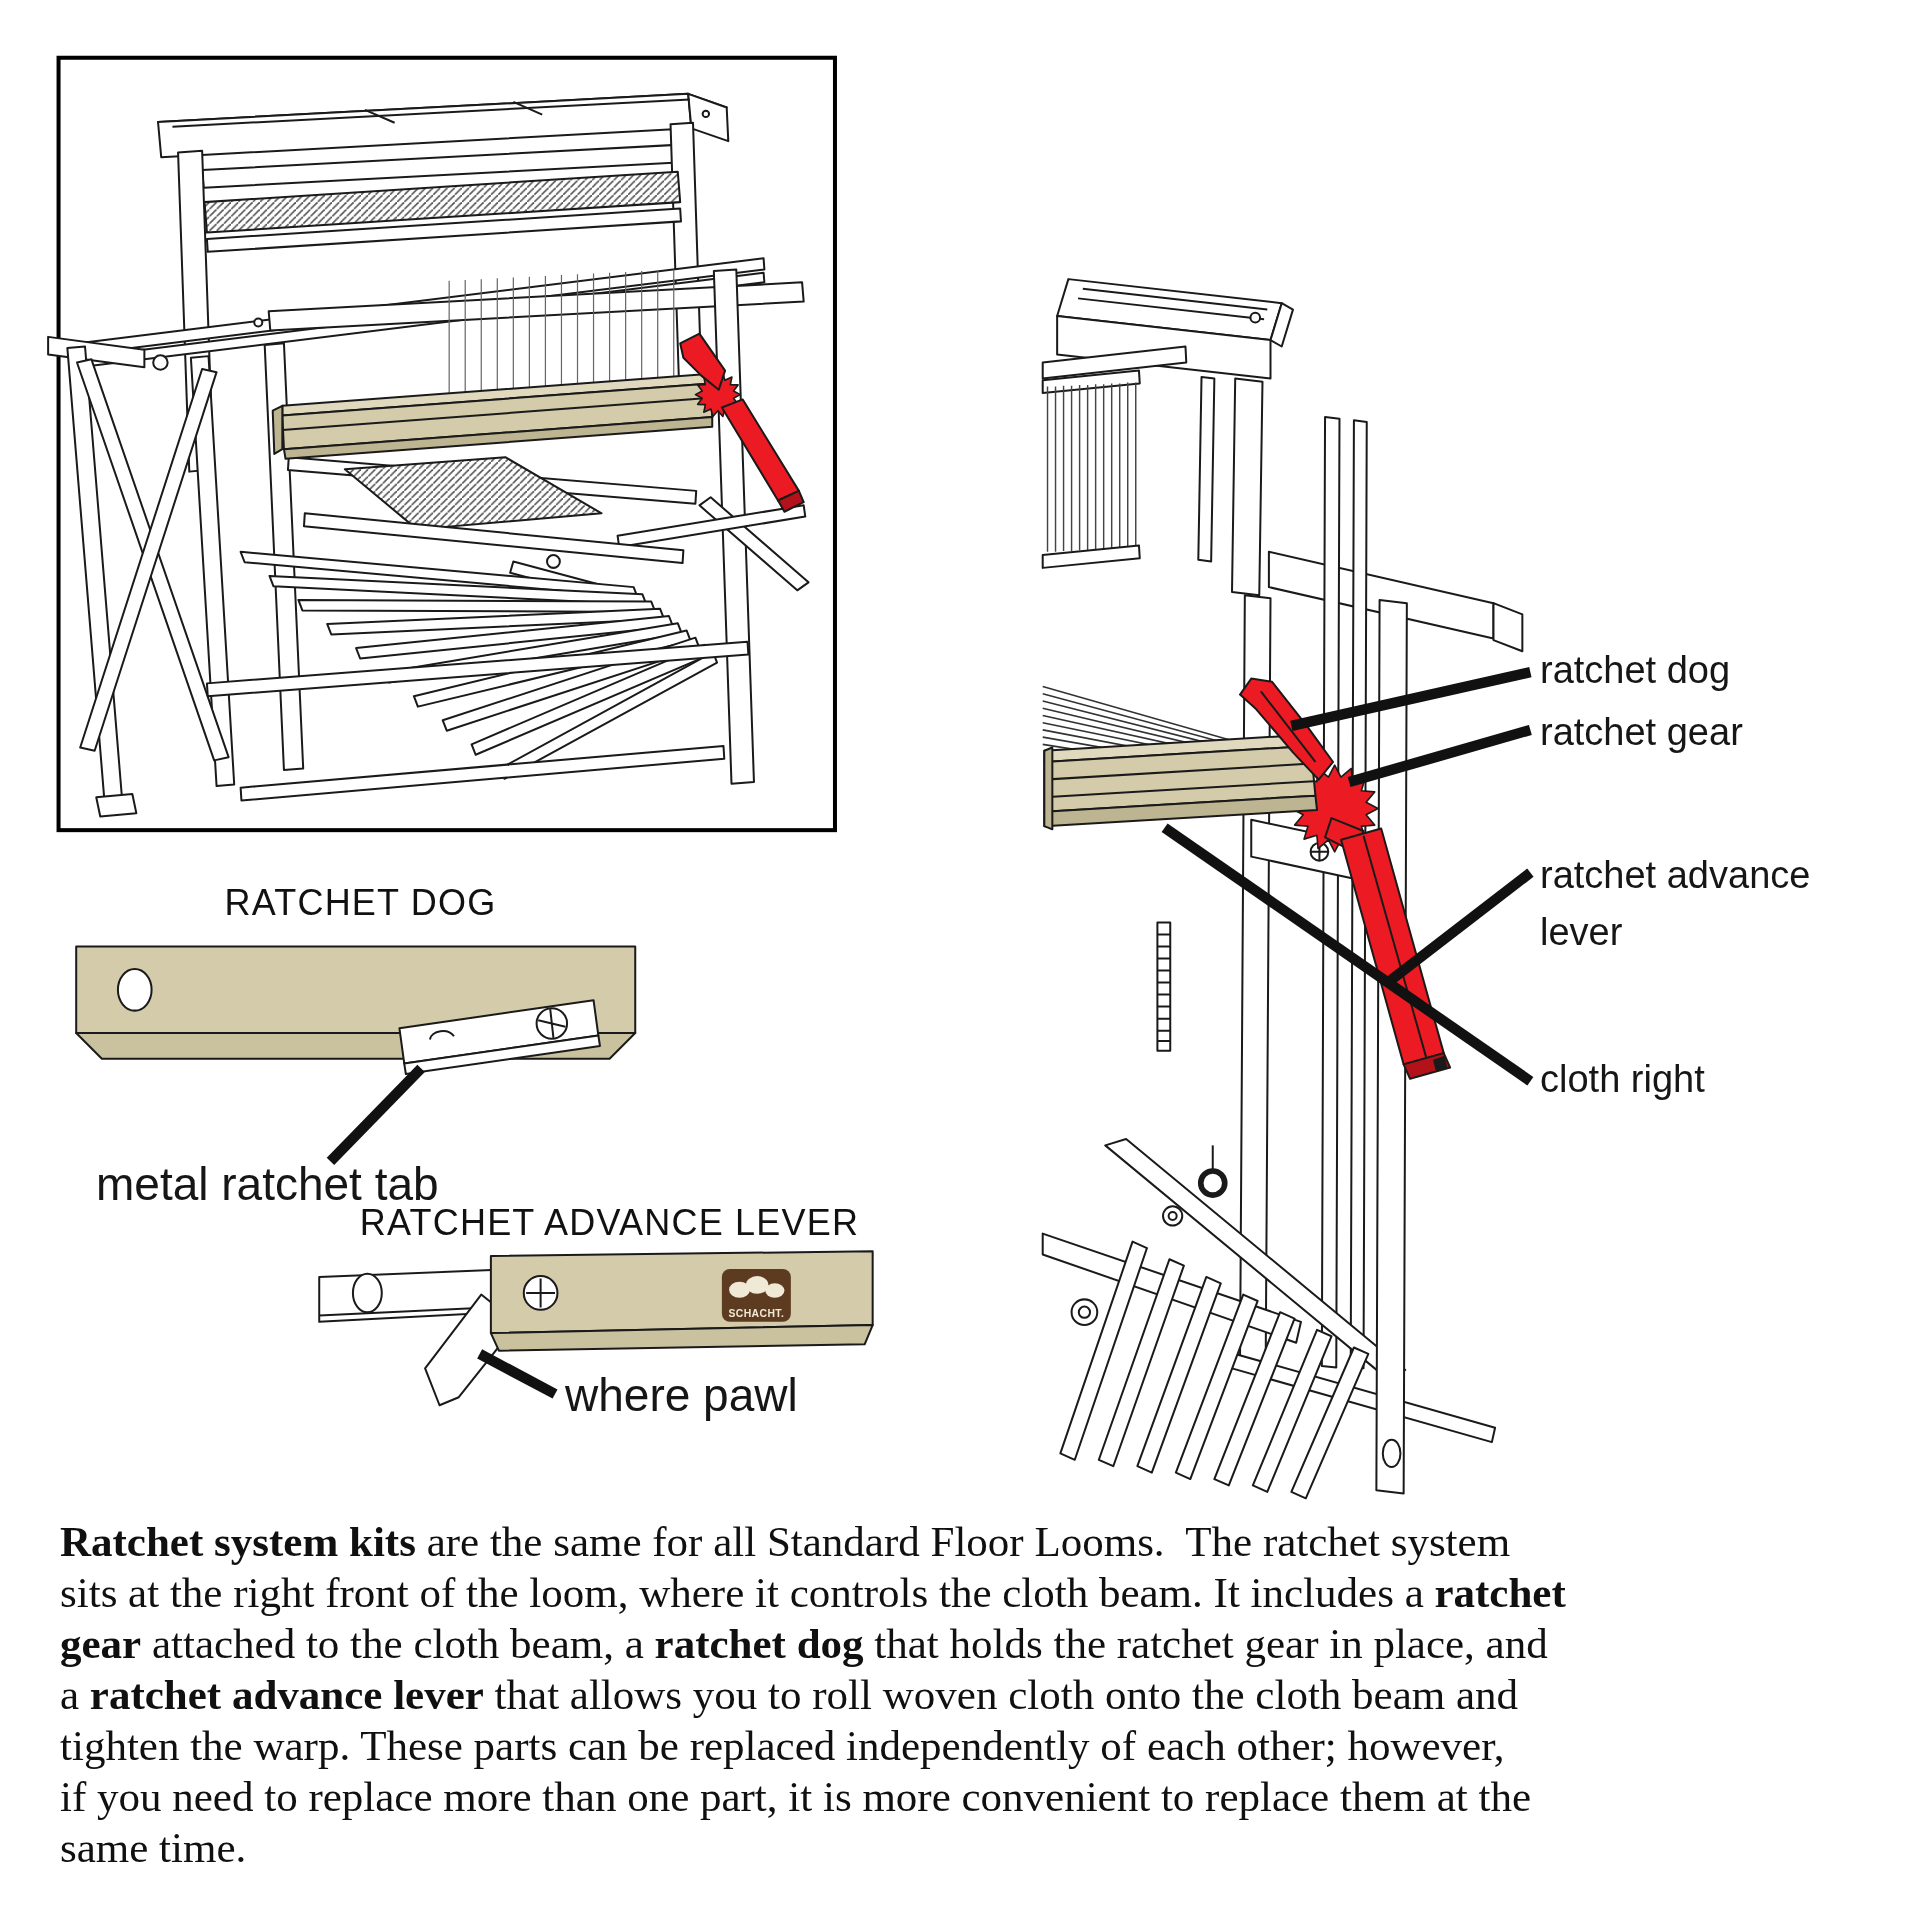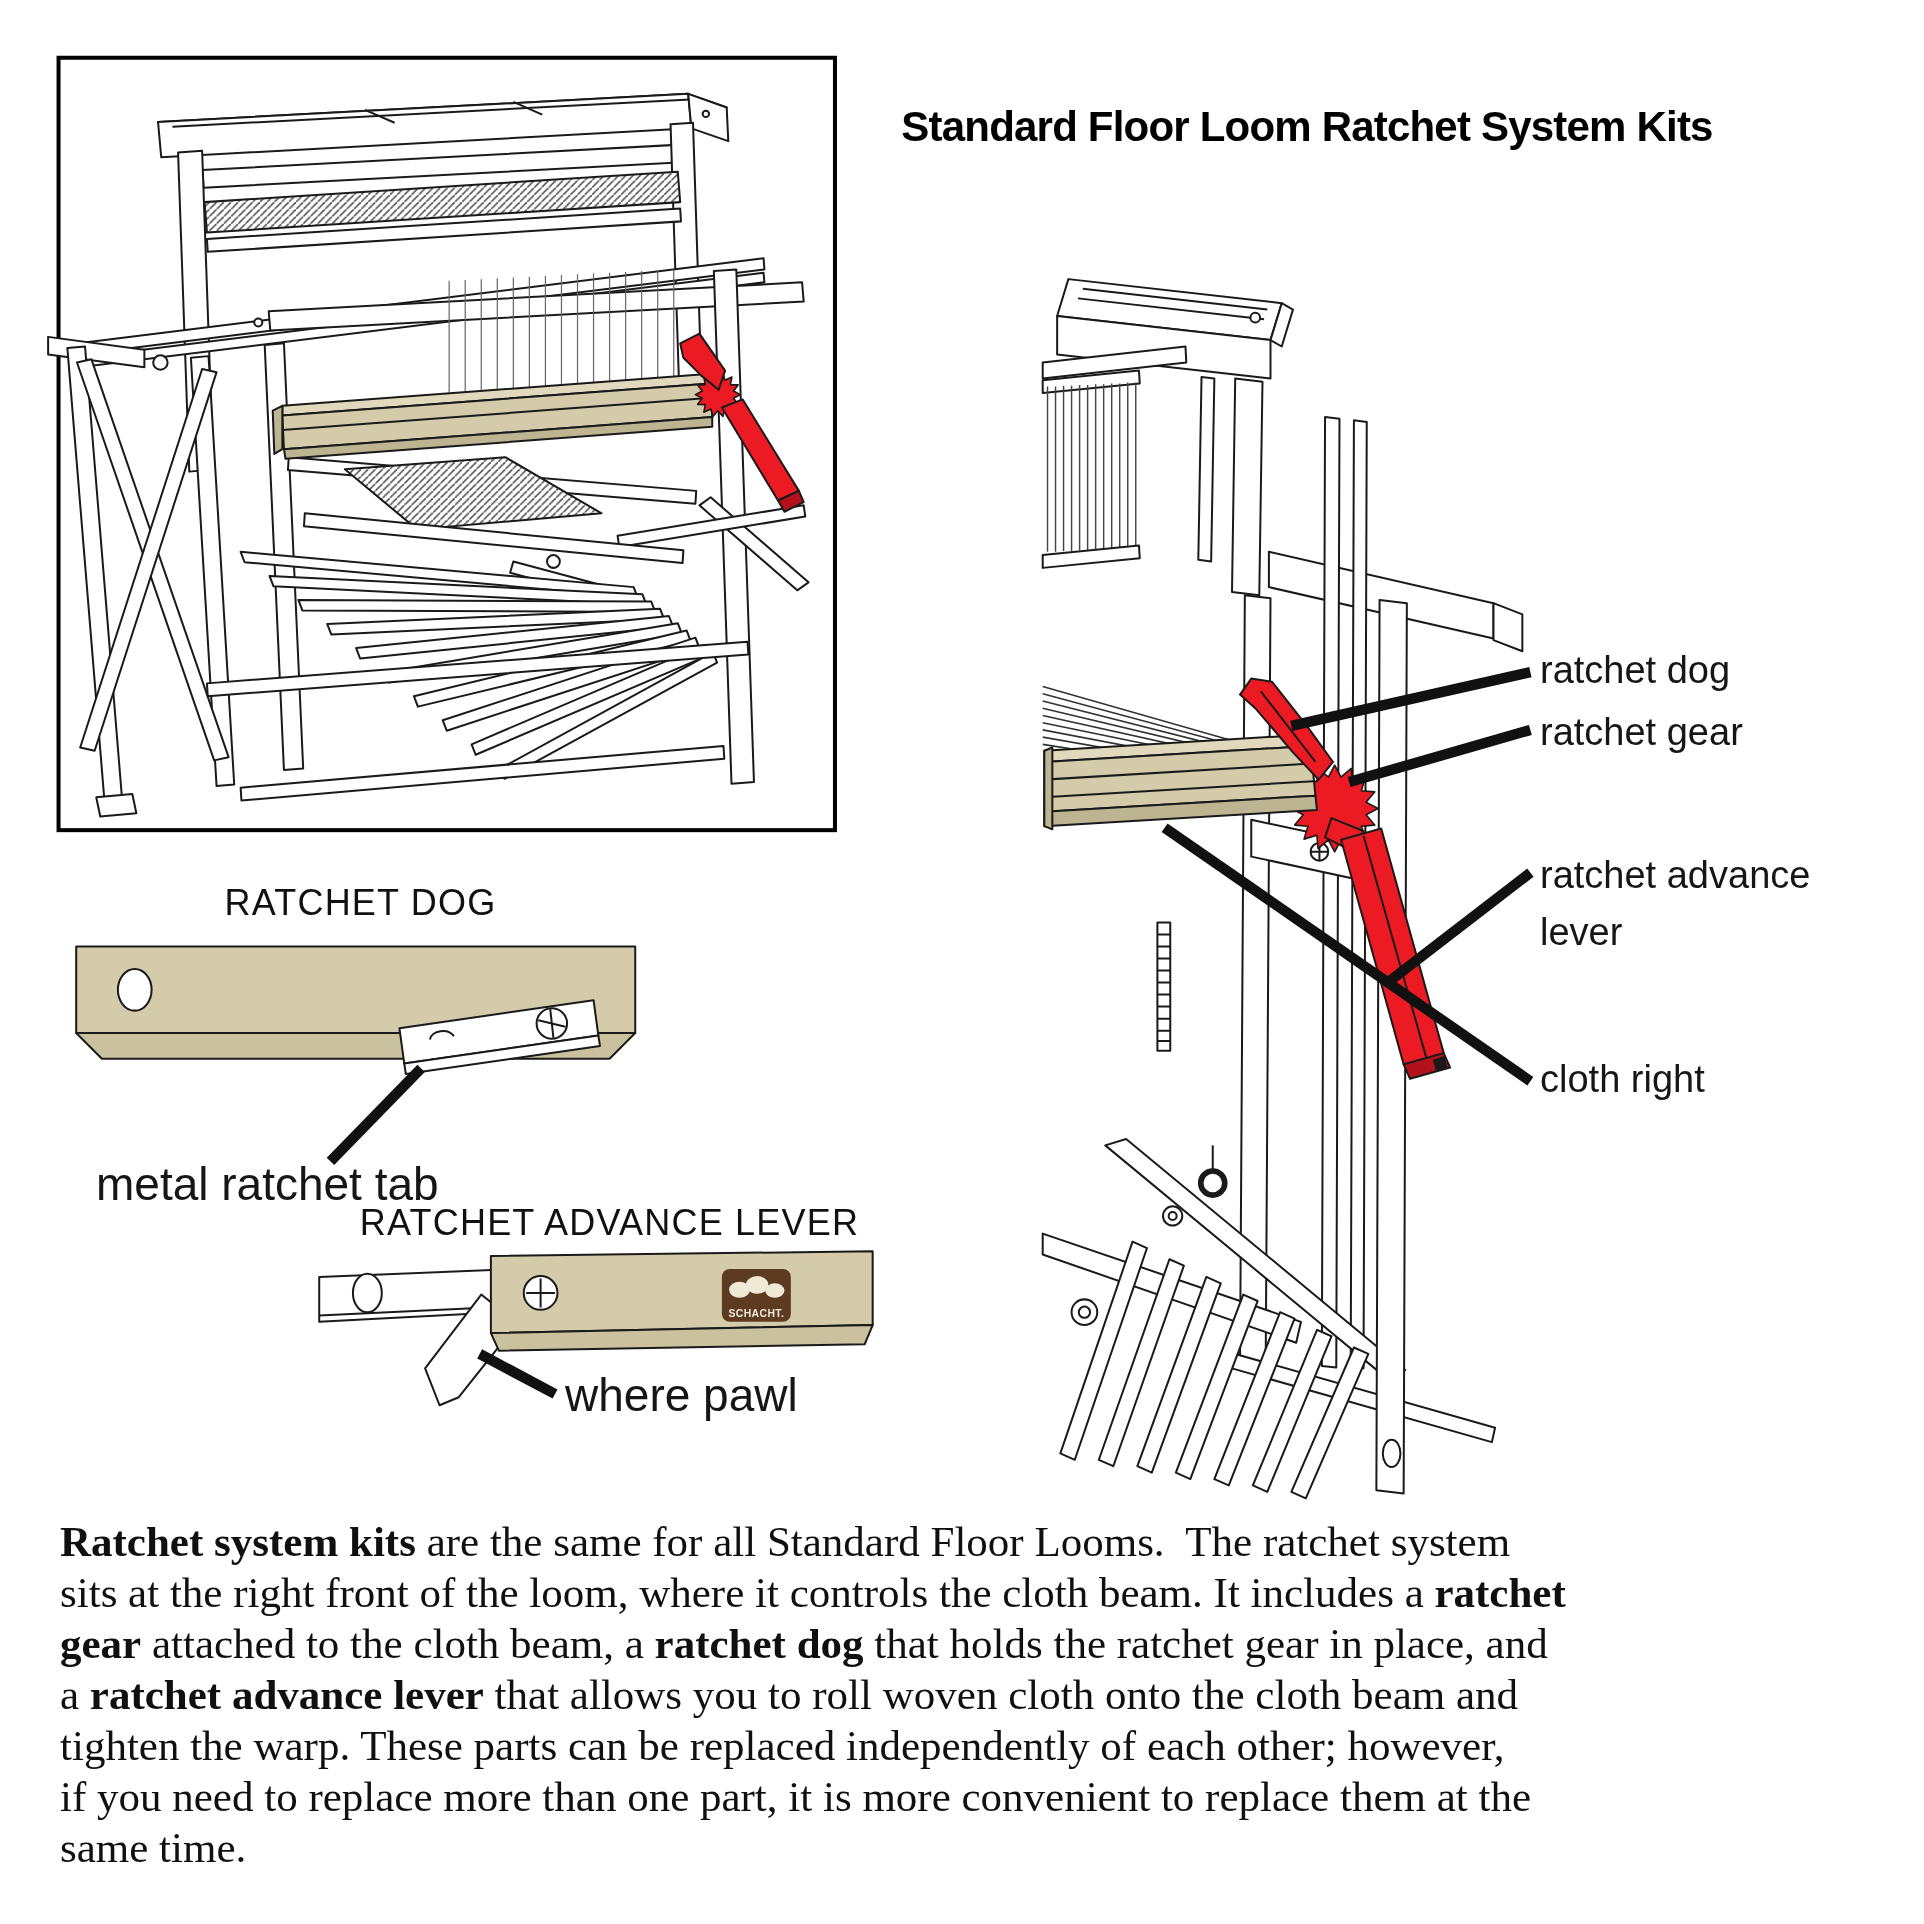--- a/index.html
+++ b/index.html
@@ -245,21 +245,20 @@
   <g stroke="#111" stroke-width="13" stroke-linecap="butt">
     <line x1="1610" y1="905" x2="1908" y2="838"></line>
     <line x1="1682" y1="975" x2="1908" y2="910"></line>
     <line x1="1730" y1="1225" x2="1908" y2="1088"></line>
     <line x1="1452" y1="1032" x2="1908" y2="1348"></line>
     <line x1="525" y1="1332" x2="412" y2="1448"></line>
     <line x1="598" y1="1688" x2="692" y2="1738"></line>
   </g>
 </svg>
 
-  <div class="txt" id="main-title">Standard Floor Loom Ratchet System Kits</div>
 
   <div class="txt callout" id="callout-dog">ratchet dog</div>
   <div class="txt callout" id="callout-gear">ratchet gear</div>
   <div class="txt callout" id="callout-advance">ratchet advance lever</div>
   <div class="txt callout" id="callout-cloth">cloth right</div>
 
   <div class="txt section-heading" id="heading-dog">RATCHET DOG</div>
   <div class="txt part-label" id="label-tab">metal ratchet tab</div>
 
   <div class="txt section-heading" id="heading-lever">RATCHET ADVANCE LEVER</div>

